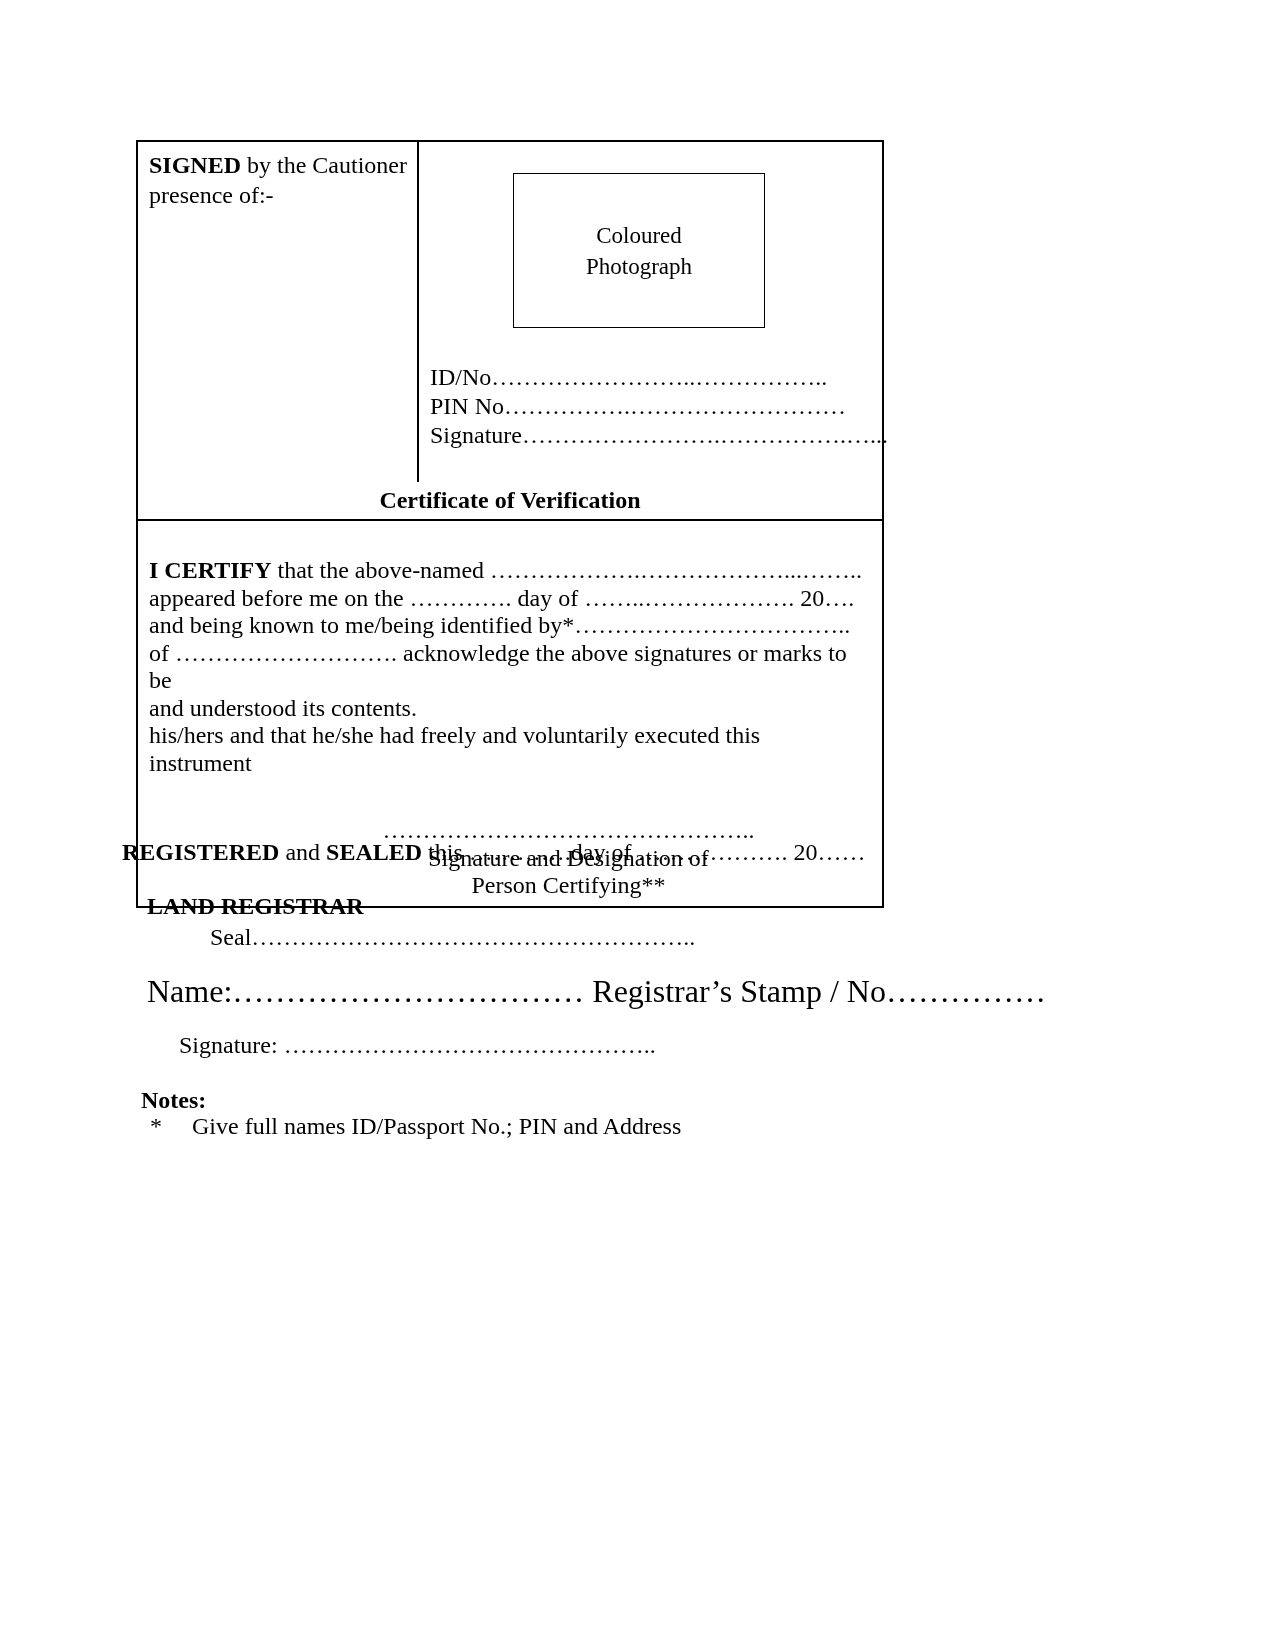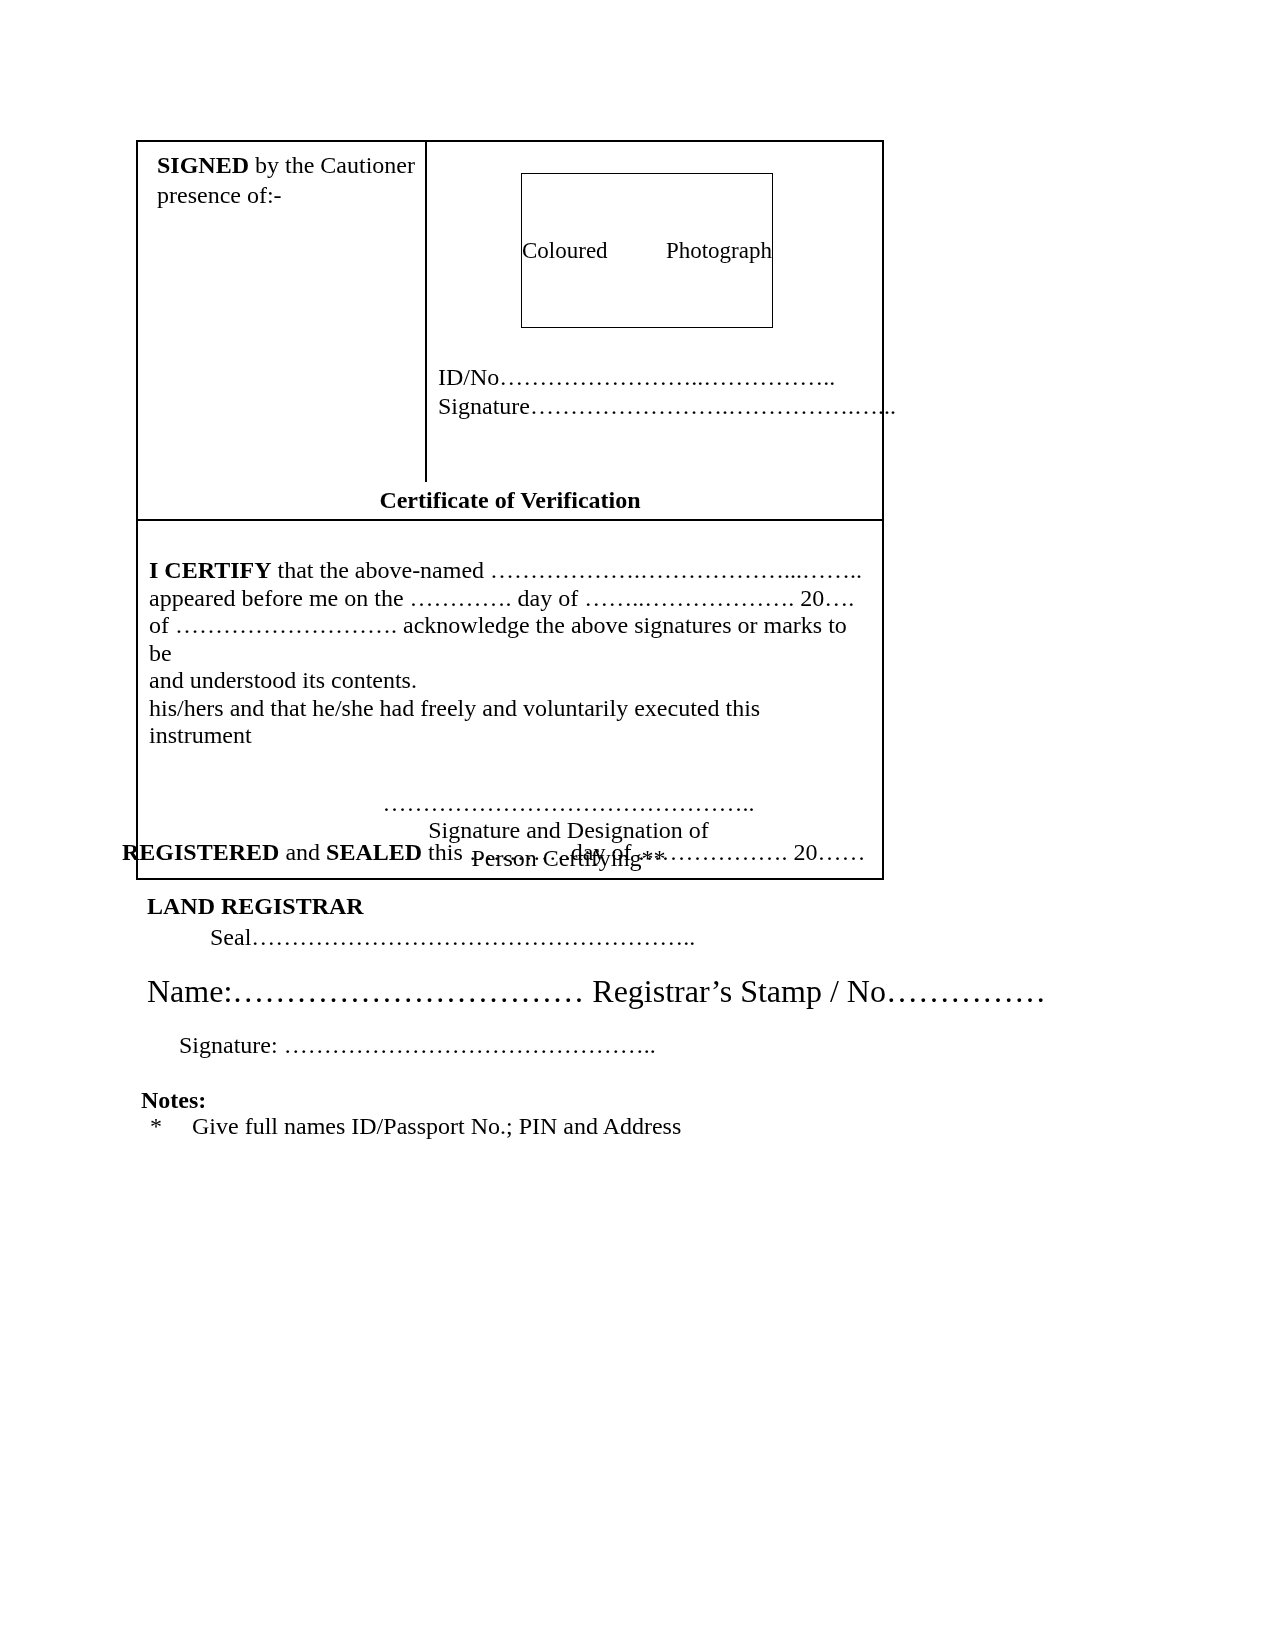--- a/index.html
+++ b/index.html
@@ -30,21 +30,20 @@
     top: 140px;
     width: 748px;
     border: 2px solid #000;
     box-sizing: border-box;
   }
 
   .signed-row {
     display: flex;
     align-items: stretch;
     min-height: 340px;
-    margin-left: 8px;
   }
 
   .signed-left {
     width: 303px;
     box-sizing: border-box;
     border-right: 2px solid #000;
     padding: 8px 10px 0 11px;
   }
 
   .signed-left .line {
@@ -61,23 +60,23 @@
     position: relative;
   }
 
   .photo-box {
     width: 252px;
     height: 155px;
     border: 1.5px solid #000;
     box-sizing: border-box;
     margin: 31px 0 0 94px;
     display: flex;
-    flex-direction: row;
+    flex-direction: column;
     align-items: center;
-    justify-content: space-between;
+    justify-content: center;
     font-size: 23px;
     line-height: 31px;
     text-align: center;
   }
 
   .id-lines {
     margin: 35px 0 0 11px;
     font-size: 24px;
     line-height: 29px;
   }
@@ -204,31 +203,33 @@
 
       <div class="signed-right">
 
         <div class="photo-box">
           <span>Coloured</span>
           <span>Photograph</span>
         </div>
 
         <div class="id-lines">
           <div class="idline">ID/No……………………..……………..</div>
+          <div class="idline">PIN No…………….………………………</div>
           <div class="idline">Signature…………………….…………….…...</div>
         </div>
 
       </div>
     </div>
 
     <div class="cov-title">Certificate of Verification</div>
 
     <div class="certify-body">
       <p><b>I CERTIFY</b><span> that the above-named ……………….………………...……..</span></p>
       <p>appeared before me on the …………. day of ……..………………. 20….</p>
+      <p>and being known to me/being identified by*……………………………..</p>
       <p>of ………………………. acknowledge the above signatures or marks to be</p>
       <p>and understood its contents.</p>
       <p>his/hers and that he/she had freely and voluntarily executed this instrument</p>
 
       <div class="cert-sign-block">
         <div class="dotline">………………………………………..</div>
         <div>Signature and Designation of</div>
         <div>Person Certifying**</div>
       </div>
     </div>

